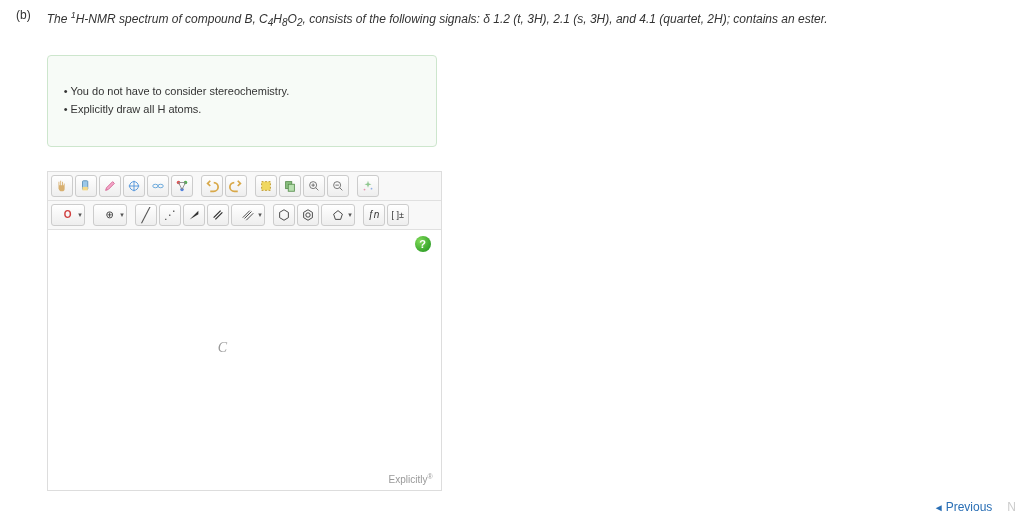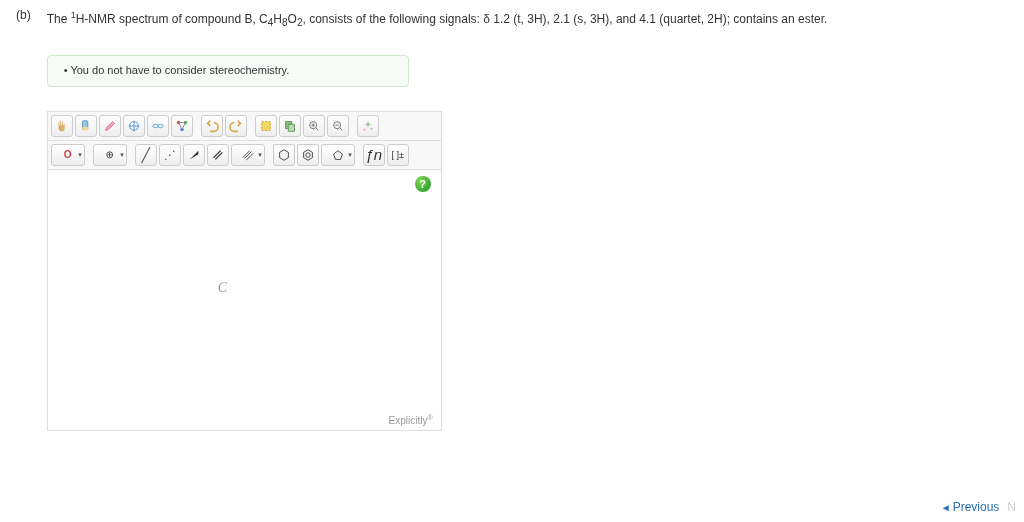--- a/index.html
+++ b/index.html
@@ -1,56 +1,57 @@
 <!DOCTYPE html>
 <html><head>
   <meta charset="utf-8">
   <style>
     * { box-sizing: border-box; margin: 0; padding: 0; }
     body { font-family: Verdana, Geneva, sans-serif; font-size: 12px; color: #333; background: #fff; padding: 8px 16px; }
     .question { display: flex; gap: 16px; }
     .part-label { font-size: 12px; }
     .content { flex: 1; }
-    .q-text { font-size: 12px; line-height: 1.6; }
+    .q-text { font-size: 12px; line-height: 1.6; font-style: italic; }
     .q-text sup { font-size: 9px; }
     .q-sub { margin-top: 16px; font-size: 12px; }
-    .hint-box { margin-top: 24px; border: 1px solid #cde6cd; border-radius: 4px; background: #f7fbf7; padding: 6px 16px; width: 362px; }
+    .hint-box { margin-top: 24px; border: 1px solid #cde6cd; border-radius: 4px; background: #f7fbf7; padding: 27px 16px; width: 390px; }
     .hint-box ul { list-style: none; }
     .hint-box li { font-size: 11px; line-height: 1.6; }
     .hint-box li::before { content: "• "; }
     .editor { margin-top: 24px; width: 395px; border: 1px solid #ddd; }
     .toolbar-row { display: flex; gap: 2px; padding: 3px; border-bottom: 1px solid #e0e0e0; background: #f8f8f8; flex-wrap: wrap; align-items: center; }
     .tb-btn { width: 22px; height: 22px; border: 1px solid #ccc; border-radius: 3px; background: linear-gradient(#fff,#eee); display: flex; align-items: center; justify-content: center; font-size: 10px; cursor: pointer; }
     .tb-btn svg { width: 14px; height: 14px; }
     .tb-sep { width: 4px; }
     .tb-drop { width: 34px; position: relative; }
     .tb-drop::after { content: "▾"; position: absolute; right: 2px; font-size: 7px; color: #555; }
     .canvas-wrap { position: relative; height: 260px; background: #fff; }
     .help-badge { position: absolute; top: 6px; right: 10px; width: 16px; height: 16px; border-radius: 50%; background: radial-gradient(circle at 30% 30%, #7ed957, #1a8f1a); color: #fff; font-weight: bold; font-size: 11px; display: flex; align-items: center; justify-content: center; cursor: pointer; }
     .atom-c { position: absolute; top: 110px; left: 170px; font-family: serif; font-style: italic; font-size: 14px; color: #999; }
     .chemdoodle { position: absolute; bottom: 4px; right: 8px; font-size: 10px; color: #999; }
     .chemdoodle sup { font-size: 7px; }
-    .footer { position: fixed; bottom: 8px; right: 8px; display: flex; align-items: center; gap: 8px; font-size: 12px; }
+    .footer { position: fixed; bottom: 8px; right: 8px; display: flex; align-items: center; gap: 15px; font-size: 12px; }
     .prev-link { color: #2a6fb5; cursor: pointer; display: flex; align-items: center; gap: 2px; }
     .prev-link::before { content: "◄"; font-size: 10px; color: #2a6fb5; }
     .next-link { color: #ccc; }
   </style>
 </head>
 <body>
 
 <div class="question">
   <div class="part-label">(b)</div>
   <div class="content">
     <p class="q-text">
       <span>The </span><sup>1</sup><span>H-NMR spectrum of compound B, C</span><sub>4</sub><span>H</span><sub>8</sub><span>O</span><sub>2</sub><span>, consists of the following signals: δ 1.2 (t, 3H), 2.1 (s, 3H), and 4.1 (quartet, 2H); contains an ester.</span>
     </p>
 
     <div class="hint-box">
       <ul>
         <li>You do not have to consider stereochemistry.</li>
+        <li>Explicitly draw all H atoms.</li>
       </ul>
     </div>
 
     <div class="editor">
       <div class="toolbar-row">
         <div class="tb-btn">
             <svg viewBox="0 0 16 16">
               <path fill="#d8b070" d="M4 7V3h1v4h1V2h1v5h1V3h1v4h1V5h1v6c0 2-1 3-3 3H7c-1 0-2-1-3-3V7z"></path>
             </svg>
           </div>
@@ -174,21 +175,21 @@
               <circle cx="8" cy="8" r="2.5" fill="none" stroke="#333"></circle>
             </svg>
           </div>
         <div class="tb-btn tb-drop">
             <svg viewBox="0 0 16 16">
               <polygon points="8,3 13,7 11,13 5,13 3,7" fill="none" stroke="#333"></polygon>
             </svg>
           </div>
         <div class="tb-sep"></div>
         <div class="tb-btn">
-            <span style="font-style:italic;font-size:15px">ƒn</span>
+            <span style="font-style:italic;font-size:10px">ƒn</span>
           </div>
         <div class="tb-btn">
             <span style="font-size:9px">[ ]±</span>
           </div>
       </div>
 
       <div class="canvas-wrap">
         <div class="help-badge">?</div>
         <div class="atom-c">C</div>
         <div class="chemdoodle"><span>Explicitly</span><sup>®</sup></div>

